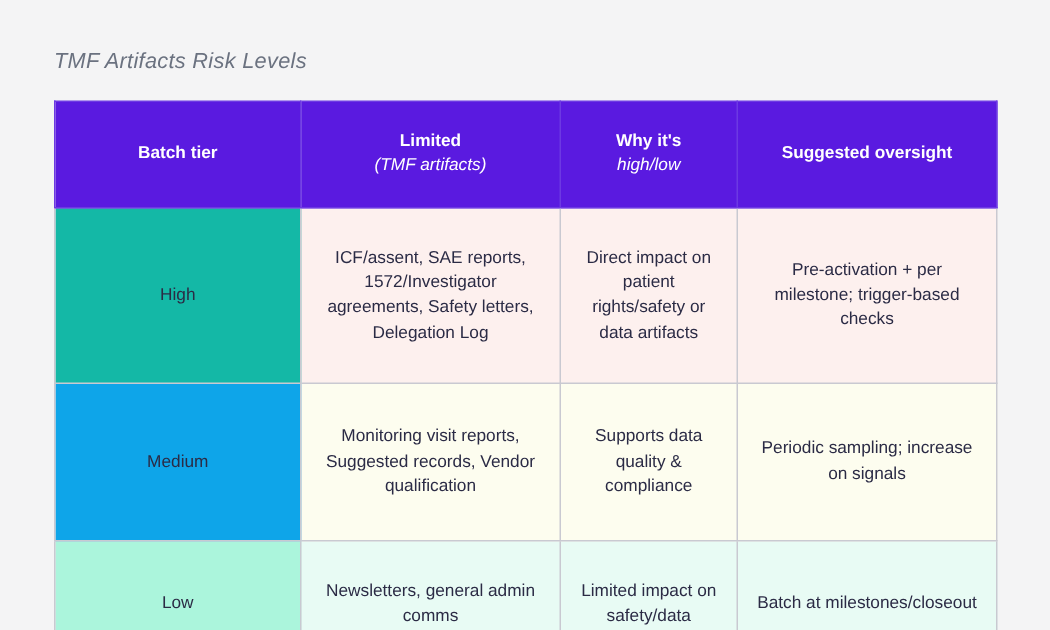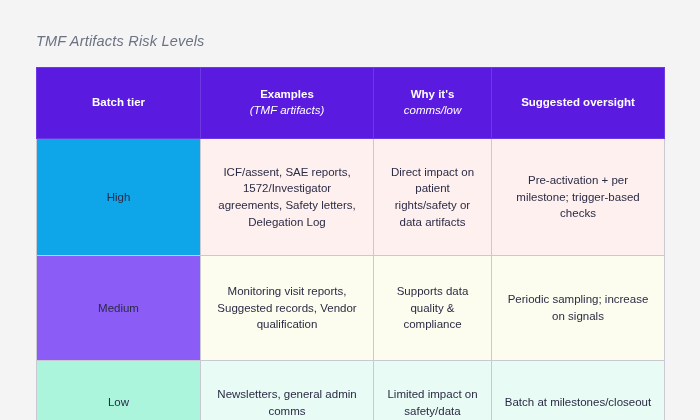--- a/index.html
+++ b/index.html
@@ -77,22 +77,22 @@
   table.risk-table thead th .sub {
     display: block;
     font-weight: normal;
     font-style: italic;
   }
 
   
   td.tier {
     font-size: 12px;
   }
-  td.tier-high   { background: #0ea5e9; }
-  td.tier-medium { background: #8b5cf6; }
+  td.tier-high   { background: #14b8a6; }
+  td.tier-medium { background: #0ea5e9; }
   td.tier-low    { background: #abf5dc; }
 
   
   tr.row-high   td.body-cell { background: #fdf0ee; }
   tr.row-medium td.body-cell { background: #fdfdef; }
   tr.row-low    td.body-cell { background: #e8fbf4; }
 
   tr.row-high   td { height: 100px; }
   tr.row-medium td { height: 88px; }
   tr.row-low    td { height: 67px; }
@@ -111,26 +111,26 @@
         <col class="c-examples">
         <col class="c-why">
         <col class="c-oversight">
       </colgroup>
       <thead>
         <tr>
           <th>
             <span>Batch tier</span>
           </th>
           <th>
-            <span>Examples</span>
+            <span>Limited</span>
             <span class="sub">(TMF artifacts)</span>
           </th>
           <th>
             <span>Why it's</span>
-            <span class="sub">comms/low</span>
+            <span class="sub">high/low</span>
           </th>
           <th>
             <span>Suggested oversight</span>
           </th>
         </tr>
       </thead>
       <tbody>
 
         <tr class="row-high">
           <td class="tier tier-high">High</td>

